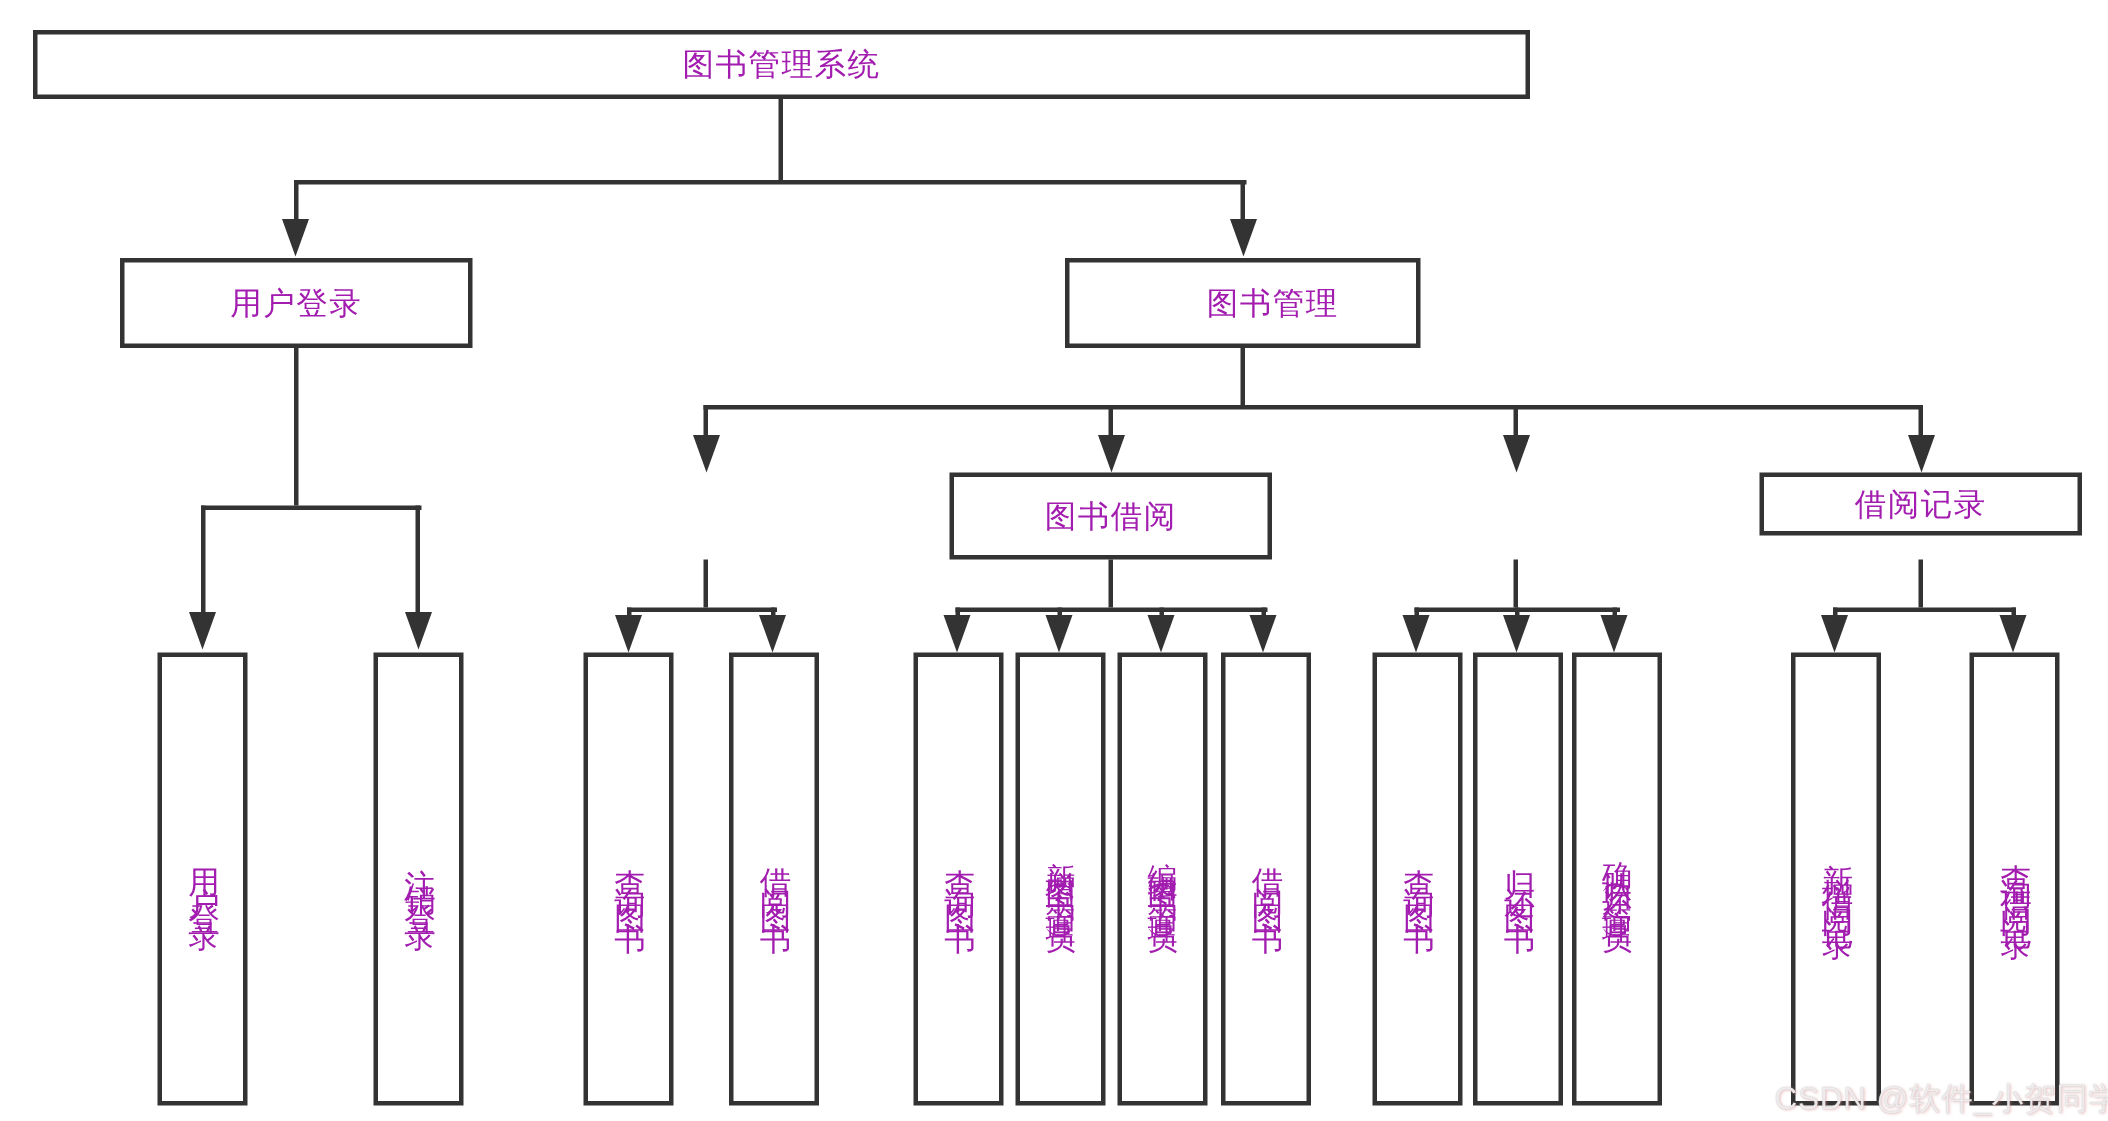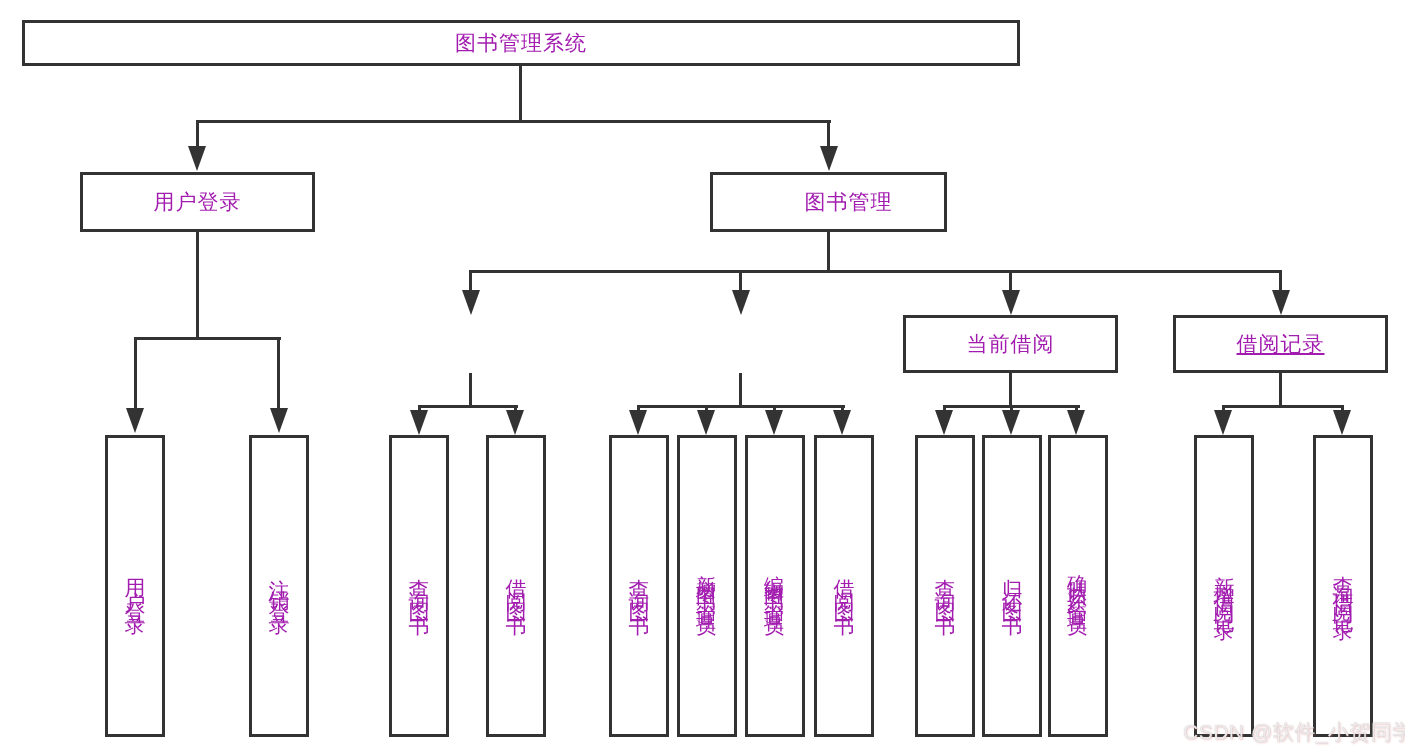--- a/index.html
+++ b/index.html
@@ -58,22 +58,22 @@
   <div class="line" style="left:469px;top:270px;width:813px;height:3px;"></div>
   <div class="line" style="left:469px;top:270px;width:3px;height:22px;"></div>
   <div class="head" style="left:462px;top:290px;"></div>
   <div class="line" style="left:739px;top:270px;width:3px;height:22px;"></div>
   <div class="head" style="left:732px;top:290px;"></div>
   <div class="line" style="left:1009px;top:270px;width:3px;height:22px;"></div>
   <div class="head" style="left:1002px;top:290px;"></div>
   <div class="line" style="left:1279px;top:270px;width:3px;height:22px;"></div>
   <div class="head" style="left:1272px;top:290px;"></div>
 
-  <div class="box" style="left:903px;top:315px;width:215px;height:58px;">当前借阅</div>
-  <div class="box" style="left:1173px;top:315px;width:215px;height:58px;text-decoration:underline;">借阅记录</div>
+  <div class="box" style="left:633px;top:315px;width:215px;height:58px;">图书借阅</div>
+  <div class="box" style="left:1173px;top:315px;width:215px;height:42px;">借阅记录</div>
 
   <div class="line" style="left:469px;top:373px;width:3px;height:32px;"></div>
   <div class="line" style="left:418px;top:405px;width:100px;height:3px;"></div>
   <div class="line" style="left:418px;top:405px;width:3px;height:8px;"></div>
   <div class="head" style="left:410px;top:410px;"></div>
   <div class="line" style="left:514px;top:405px;width:3px;height:8px;"></div>
   <div class="head" style="left:506px;top:410px;"></div>
 
   <div class="line" style="left:739px;top:373px;width:3px;height:32px;"></div>
   <div class="line" style="left:637px;top:405px;width:208px;height:3px;"></div>

